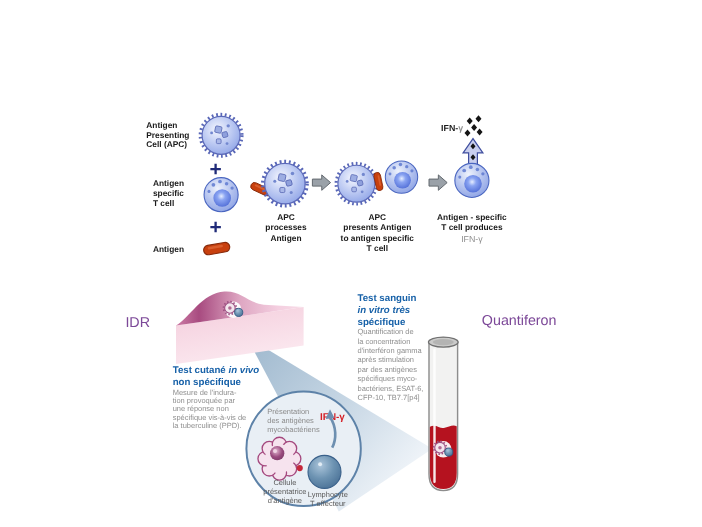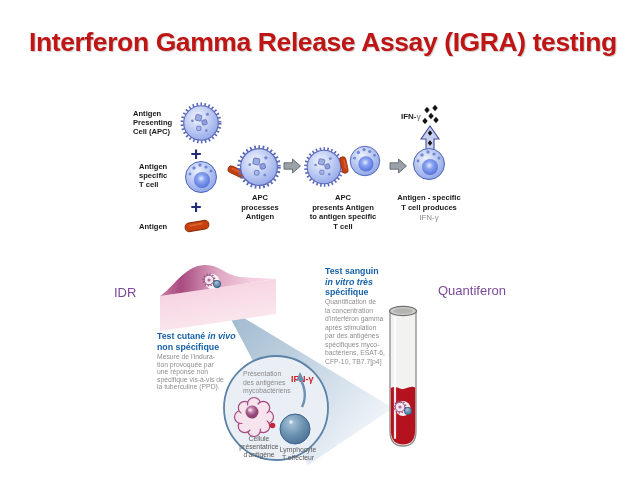--- a/index.html
+++ b/index.html
@@ -20,21 +20,20 @@
   .hb  {font-size:8.8px;font-weight:bold;fill:#1761a8;}
   .bg  {font-size:6.8px;fill:#8f8f8f;}
   .cg  {font-size:6.8px;fill:#8b8b8b;}
   .cd  {font-size:6.8px;fill:#5a5a5a;}
   .ifnred{font-size:9px;font-weight:bold;fill:#d41f26;}
 </style>
 </head>
 <body>
 
 <div class="slide">
-  <h1 class="title">Interferon Gamma Release Assay (IGRA) testing</h1>
 
   <svg width="638" height="479" viewBox="0 0 638 479">
     <defs>
       <radialGradient id="gCell" cx="40%" cy="35%" r="75%">
         <stop offset="0%" stop-color="#f4f6fe"></stop>
           <stop offset="45%" stop-color="#c3cff4"></stop>
           <stop offset="100%" stop-color="#8ba1e6"></stop>
       </radialGradient>
       <radialGradient id="gTcell" cx="40%" cy="32%" r="75%">
         <stop offset="0%" stop-color="#eef2fc"></stop>

